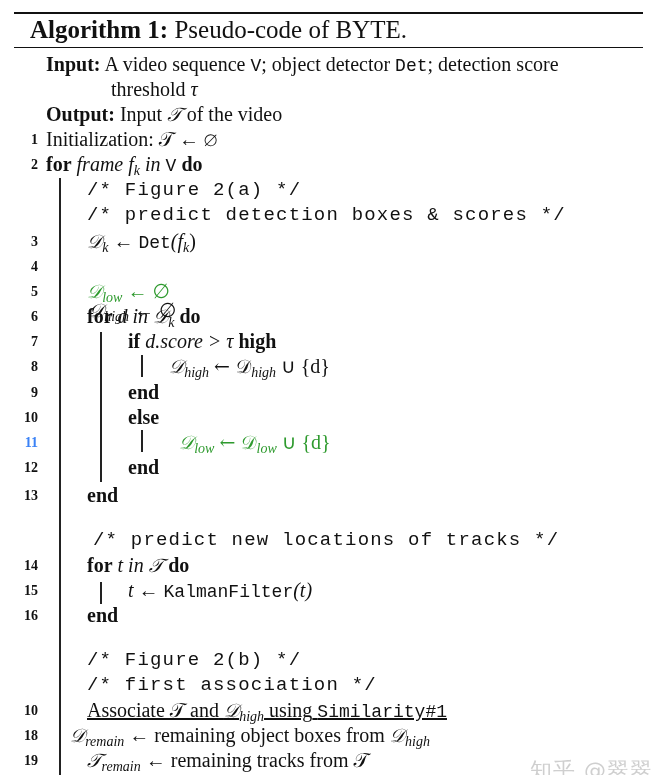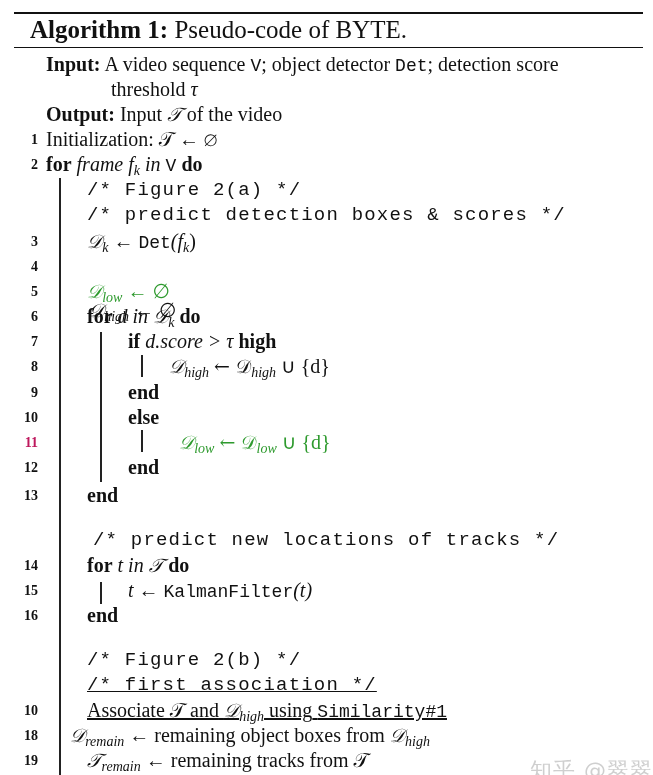--- a/index.html
+++ b/index.html
@@ -138,21 +138,21 @@
   <span class="ln">9</span>
   <span class="code kw" style="left:128px;">end</span>
 </div>
 
 <div class="line" style="top:405px;">
   <span class="ln">10</span>
   <span class="code kw" style="left:128px;">else</span>
 </div>
 
 <div class="line green" style="top:430px;">
-  <span class="ln" style="color:#be185d;">11</span>
+  <span class="ln" style="color:#3b82f6;">11</span>
   <span class="code" style="left:179px;">
     <span class="cal">𝒟</span><sub>low</sub>
     <span class="cal" style="font-style:normal;">← 𝒟</span><sub>low</sub>
     <span>∪ {d}</span>
   </span>
 </div>
 
 <div class="line" style="top:455px;">
   <span class="ln">12</span>
   <span class="code kw" style="left:128px;">end</span>
@@ -187,21 +187,21 @@
 
 <div class="line" style="top:603px;">
   <span class="ln">16</span>
   <span class="code kw" style="left:87px;">end</span>
 </div>
 
 <div class="line" style="top:648px;">
   <span class="code cm" style="left:87px;">/* Figure 2(b) */</span>
 </div>
 <div class="line" style="top:673px;">
-  <span class="code cm" style="left:87px;text-decoration:underline;">/* first association */</span>
+  <span class="code cm" style="left:87px;">/* first association */</span>
 </div>
 
 <div class="line" style="top:698px;">
   <span class="ln">10</span>
   <span class="code" style="left:87px;text-decoration:underline;">
     <span>Associate 𝒯 and</span>
     <span class="cal">𝒟</span><sub>high</sub>
     <span>using</span>
     <span class="tt">Similarity#1</span>
   </span>

